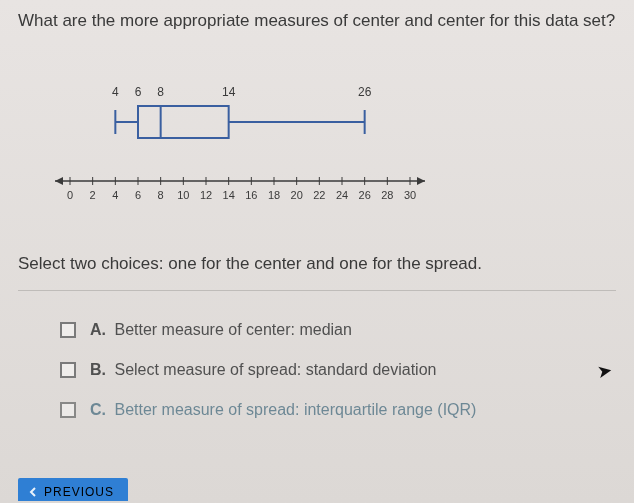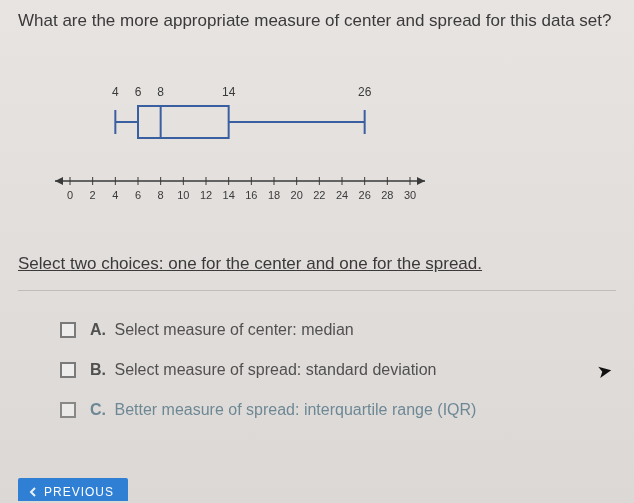--- a/index.html
+++ b/index.html
@@ -22,21 +22,20 @@
     position: relative;
     width: 380px;
     height: 150px;
     margin: 35px 0 0 50px;
   }
   svg.boxplot { width: 380px; height: 140px; }
   .instruction {
     padding: 28px 18px 10px 18px;
     font-size: 17px;
     color: #3a3a3a;
-    text-decoration: underline;
   }
   .hr {
     height: 1px;
     background: #bfbcb9;
     margin: 6px 18px 0 18px;
   }
   .choices {
     padding: 30px 28px 0 60px;
   }
   .choice {
@@ -54,21 +53,21 @@
     border: 2px solid #7a7a7a;
     background: #efedeb;
     flex-shrink: 0;
   }
   .choice-letter { font-weight: 600; margin-right: 4px;}
   .prev-btn {
     position: absolute;
     left: 18px;
     bottom: 0;
     background: #2f7fd4;
-    color: #ffffff;
+    color: #000000;
     font-size: 12px;
     letter-spacing: 1px;
     padding: 7px 14px 4px 10px;
     display: flex;
     align-items: center;
     gap: 6px;
     border-radius: 2px 2px 0 0;
     clip-path: inset(0 0 2px 0);
   }
   .cursor {
@@ -76,21 +75,21 @@
     right: 22px;
     top: 360px;
     font-size: 18px;
     color: #111;
     transform: rotate(-10deg);
   }
 </style>
 </head>
 <body>
 
-<div class="question">What are the more appropriate measure of center and spread for this data set?</div>
+<div class="question">What are the more appropriate measures of center and center for this data set?</div>
 
 <div class="chart-wrap">
   <svg class="boxplot" viewBox="0 0 380 140">
       <line x1="5" y1="105" x2="375" y2="105" stroke="#3a3a3a" stroke-width="1.5"></line>
       <path d="M5 105 l8 -4 v8 z" fill="#3a3a3a"></path>
       <path d="M375 105 l-8 -4 v8 z" fill="#3a3a3a"></path>
       <line x1="20" y1="101" x2="20" y2="109" stroke="#3a3a3a" stroke-width="1"></line>
       <text x="20" y="123" text-anchor="middle" font-size="11" fill="#3a3a3a">0</text>
       <line x1="42.66666666666667" y1="101" x2="42.66666666666667" y2="109" stroke="#3a3a3a" stroke-width="1"></line>
       <text x="42.66666666666667" y="123" text-anchor="middle" font-size="11" fill="#3a3a3a">2</text>
@@ -137,21 +136,21 @@
 </div>
 
 <div class="instruction">Select two choices: one for the center and one for the spread.</div>
 <div class="hr"></div>
 
 <div class="choices">
   <div class="choice">
     <div class="chk"></div>
     <div>
       <span class="choice-letter">A.</span>
-      <span>Select measure of center: median</span>
+      <span>Better measure of center: median</span>
     </div>
   </div>
   <div class="choice">
     <div class="chk"></div>
     <div>
       <span class="choice-letter">B.</span>
       <span>Select measure of spread: standard deviation</span>
     </div>
   </div>
   <div class="choice cut">

